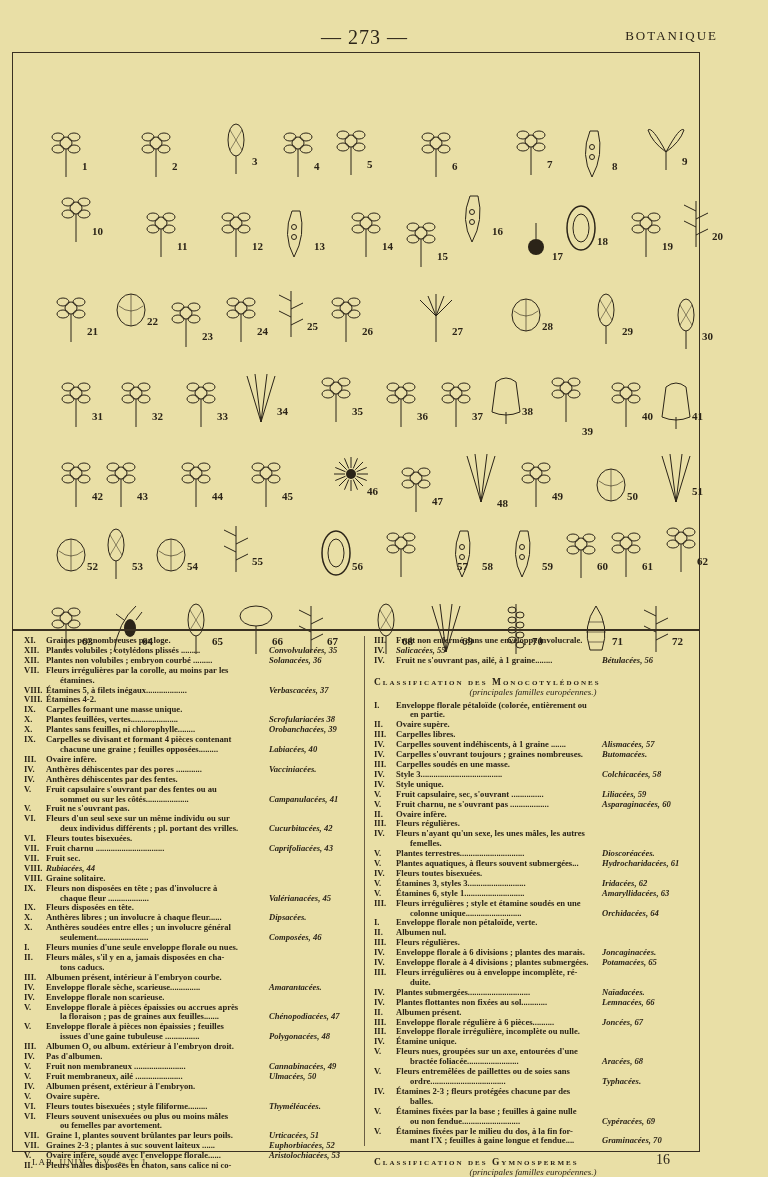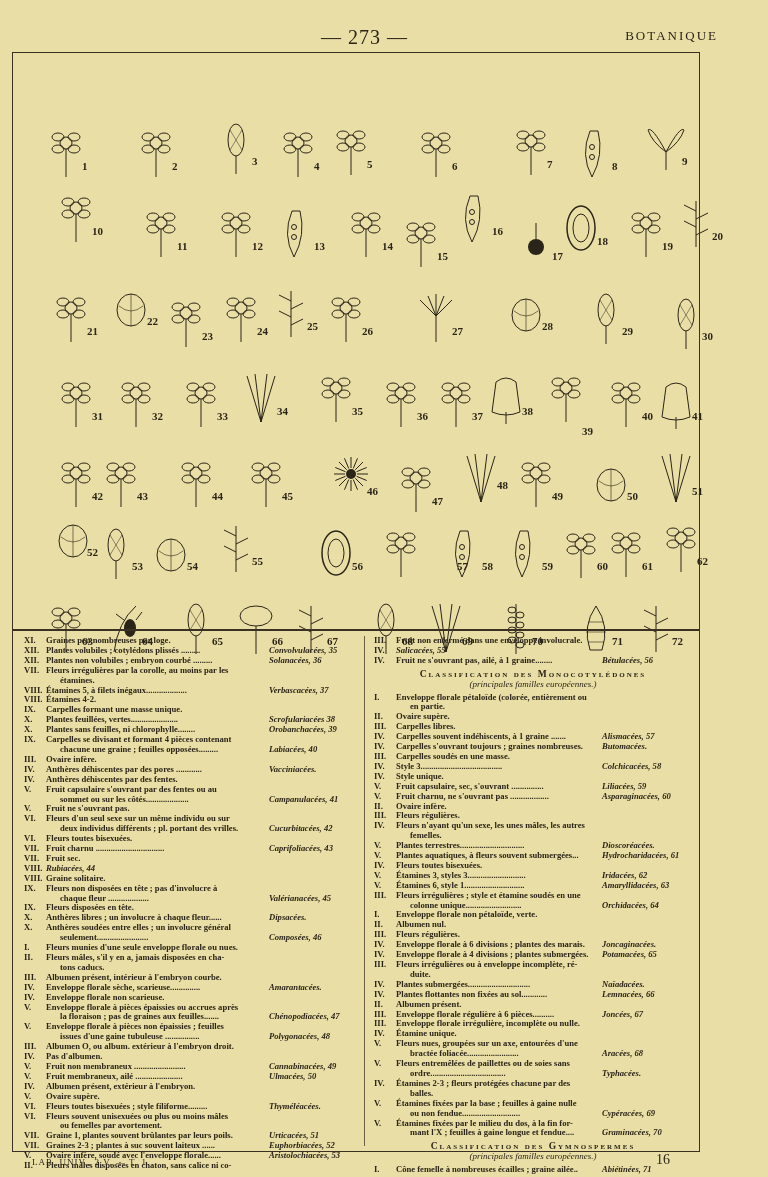--- a/index.html
+++ b/index.html
@@ -46,22 +46,22 @@
   .key-right { left: 374px; width: 318px; }
   .col-divider {
     position: absolute; left: 364px; top: 636px; width: 1px; height: 510px; background: #6a5e44;
   }
   .row { display: flex; align-items: flex-start; }
   .rank { width: 22px; flex: 0 0 22px; font-weight: bold; }
   .desc { flex: 1; font-weight: bold; padding-right: 4px; }
   .desc .cont { padding-left: 14px; display: block; }
   .fam { width: 90px; flex: 0 0 90px; font-style: italic; font-weight: bold; white-space: nowrap; }
   .section-title {
-    text-align: center; font-variant: small-caps; letter-spacing: 2px;
-    font-size: 9.5px; margin-top: 4px; font-weight: bold;
+    text-align: left; font-variant: small-caps; letter-spacing: 2px;
+    font-size: 9.5px; margin-top: 12px; font-weight: bold;
   }
   .section-sub {
     text-align: center; font-style: italic; font-size: 9px; margin-bottom: 3px;
   }
   .footer-left {
     position: absolute; left: 32px; top: 1157px; font-size: 9px; letter-spacing: 1px;
   }
   .footer-right {
     position: absolute; right: 98px; top: 1152px; font-size: 14px;
   }
@@ -540,21 +540,21 @@
         <ellipse cx="12" cy="22" rx="6" ry="4" fill="none" stroke="#2b2418"></ellipse>
         <ellipse cx="28" cy="22" rx="6" ry="4" fill="none" stroke="#2b2418"></ellipse>
         <line x1="20" y1="22" x2="20" y2="50" stroke="#2b2418"></line>
       </svg>
       <span class="fig-num" style="left: 38px; top: 34px;">47</span>
     </div>
     <div class="figure" style="left: 445px; top: 395px; width: 44px; height: 56px;">
       <svg width="40" height="54" viewBox="0 0 40 54">
         <path d="M20 50 L6 4 M20 50 L14 2 M20 50 L26 2 M20 50 L34 4" stroke="#2b2418"></path>
       </svg>
-      <span class="fig-num" style="left: 38px; top: 28px; font-family: Liberation Serif, serif;">48</span>
+      <span class="fig-num" style="left: 38px; top: 46px; font-family: Liberation Serif, serif;">48</span>
     </div>
     <div class="figure" style="left: 500px; top: 400px; width: 44px; height: 56px;">
       <svg width="40" height="54" viewBox="0 0 40 54">
         <circle cx="20" cy="16" r="6" fill="none" stroke="#2b2418"></circle>
         <ellipse cx="12" cy="10" rx="6" ry="4" fill="none" stroke="#2b2418"></ellipse>
         <ellipse cx="28" cy="10" rx="6" ry="4" fill="none" stroke="#2b2418"></ellipse>
         <ellipse cx="12" cy="22" rx="6" ry="4" fill="none" stroke="#2b2418"></ellipse>
         <ellipse cx="28" cy="22" rx="6" ry="4" fill="none" stroke="#2b2418"></ellipse>
         <line x1="20" y1="22" x2="20" y2="50" stroke="#2b2418"></line>
       </svg>
@@ -566,21 +566,21 @@
         <path d="M20 12 L20 44 M8 24 Q20 34 32 24" stroke="#2b2418" stroke-width=".6" fill="none"></path>
       </svg>
       <span class="fig-num" style="left: 38px; top: 34px;">50</span>
     </div>
     <div class="figure" style="left: 640px; top: 395px; width: 44px; height: 56px;">
       <svg width="40" height="54" viewBox="0 0 40 54">
         <path d="M20 50 L6 4 M20 50 L14 2 M20 50 L26 2 M20 50 L34 4" stroke="#2b2418"></path>
       </svg>
       <span class="fig-num" style="left: 38px; top: 34px;">51</span>
     </div>
-    <div class="figure" style="left: 35px; top: 456px; width: 44px; height: 56px; justify-content: flex-end;">
+    <div class="figure" style="left: 35px; top: 470px; width: 44px; height: 56px;">
       <svg width="40" height="54" viewBox="0 0 40 54">
         <ellipse cx="20" cy="28" rx="14" ry="16" fill="none" stroke="#2b2418"></ellipse>
         <path d="M20 12 L20 44 M8 24 Q20 34 32 24" stroke="#2b2418" stroke-width=".6" fill="none"></path>
       </svg>
       <span class="fig-num" style="left: 38px; top: 34px;">52</span>
     </div>
     <div class="figure" style="left: 80px; top: 470px; width: 44px; height: 56px;">
       <svg width="40" height="54" viewBox="0 0 40 54">
         <ellipse cx="20" cy="18" rx="8" ry="16" fill="none" stroke="#2b2418"></ellipse>
         <path d="M14 8 L26 28 M26 8 L14 28" stroke="#2b2418" stroke-width=".5"></path>

